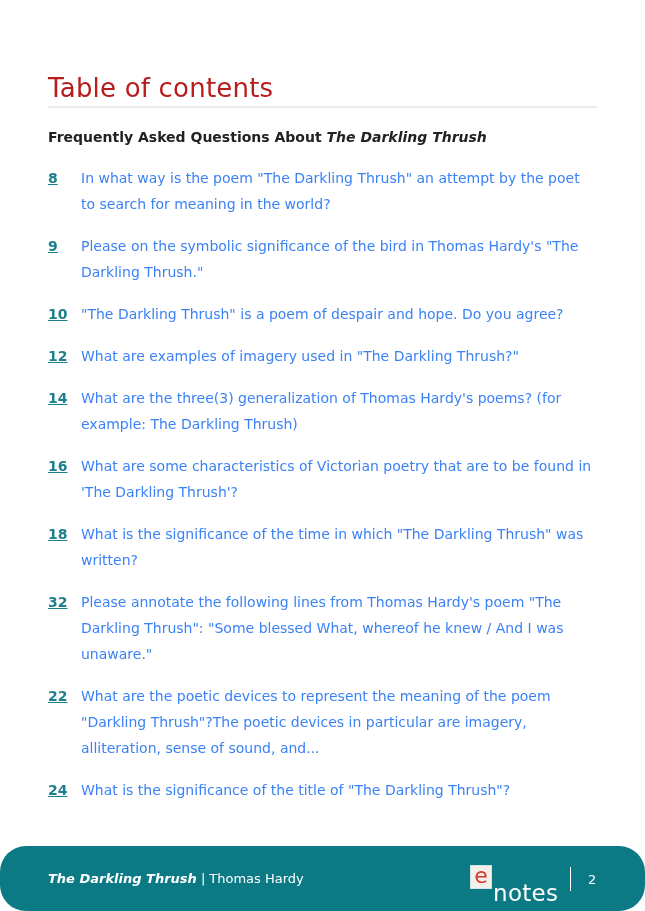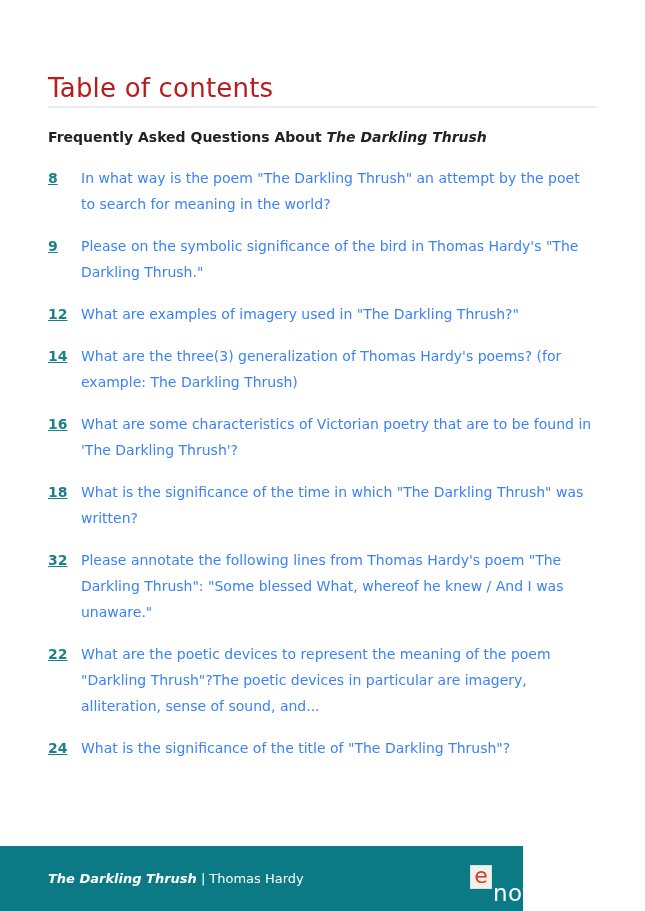--- a/index.html
+++ b/index.html
@@ -32,22 +32,23 @@
   }
   .toc-page {
     width: 33px; flex: 0 0 33px;
     font-size: 14px; font-weight: bold; color: #1b7f8c;
     text-decoration: underline; line-height: 26px;
   }
   .toc-text {
     flex: 1; font-size: 14px; line-height: 26px; color: #3b82f6;
   }
   .footer {
-    position: absolute; left: 0; top: 846px; width: 523px; height: 65px;
+    position: absolute; left: 0; top: 846px; width: 645px; height: 65px;
     background: #0b7a85;
+    border-radius: 26px;
   }
   .footer-left {
     position: absolute; left: 48px; top: 25px; font-size: 13px; color: #ffffff;
   }
   .footer-left .book { font-weight: bold; font-style: italic; }
   .footer-left .sep { margin: 0 4px; }
   .logo {
     position: absolute; left: 470px; top: 19px; height: 24px;
     display: flex; align-items: center; color: #fff;
   }
@@ -75,20 +76,24 @@
 </div>
 
 <ul class="toc-list">
   <li class="toc-item">
     <a class="toc-page">8</a>
     <span class="toc-text">In what way is the poem "The Darkling Thrush" an attempt by the poet to search for meaning in the world?</span>
   </li>
   <li class="toc-item">
     <a class="toc-page">9</a>
     <span class="toc-text">Please on the symbolic significance of the bird in Thomas Hardy's "The Darkling Thrush."</span>
+  </li>
+  <li class="toc-item">
+    <a class="toc-page">10</a>
+    <span class="toc-text">"The Darkling Thrush" is a poem of despair and hope. Do you agree?</span>
   </li>
   <li class="toc-item">
     <a class="toc-page">12</a>
     <span class="toc-text">What are examples of imagery used in "The Darkling Thrush?"</span>
   </li>
   <li class="toc-item">
     <a class="toc-page">14</a>
     <span class="toc-text">What are the three(3) generalization of Thomas Hardy's poems? (for example: The Darkling Thrush)</span>
   </li>
   <li class="toc-item">

